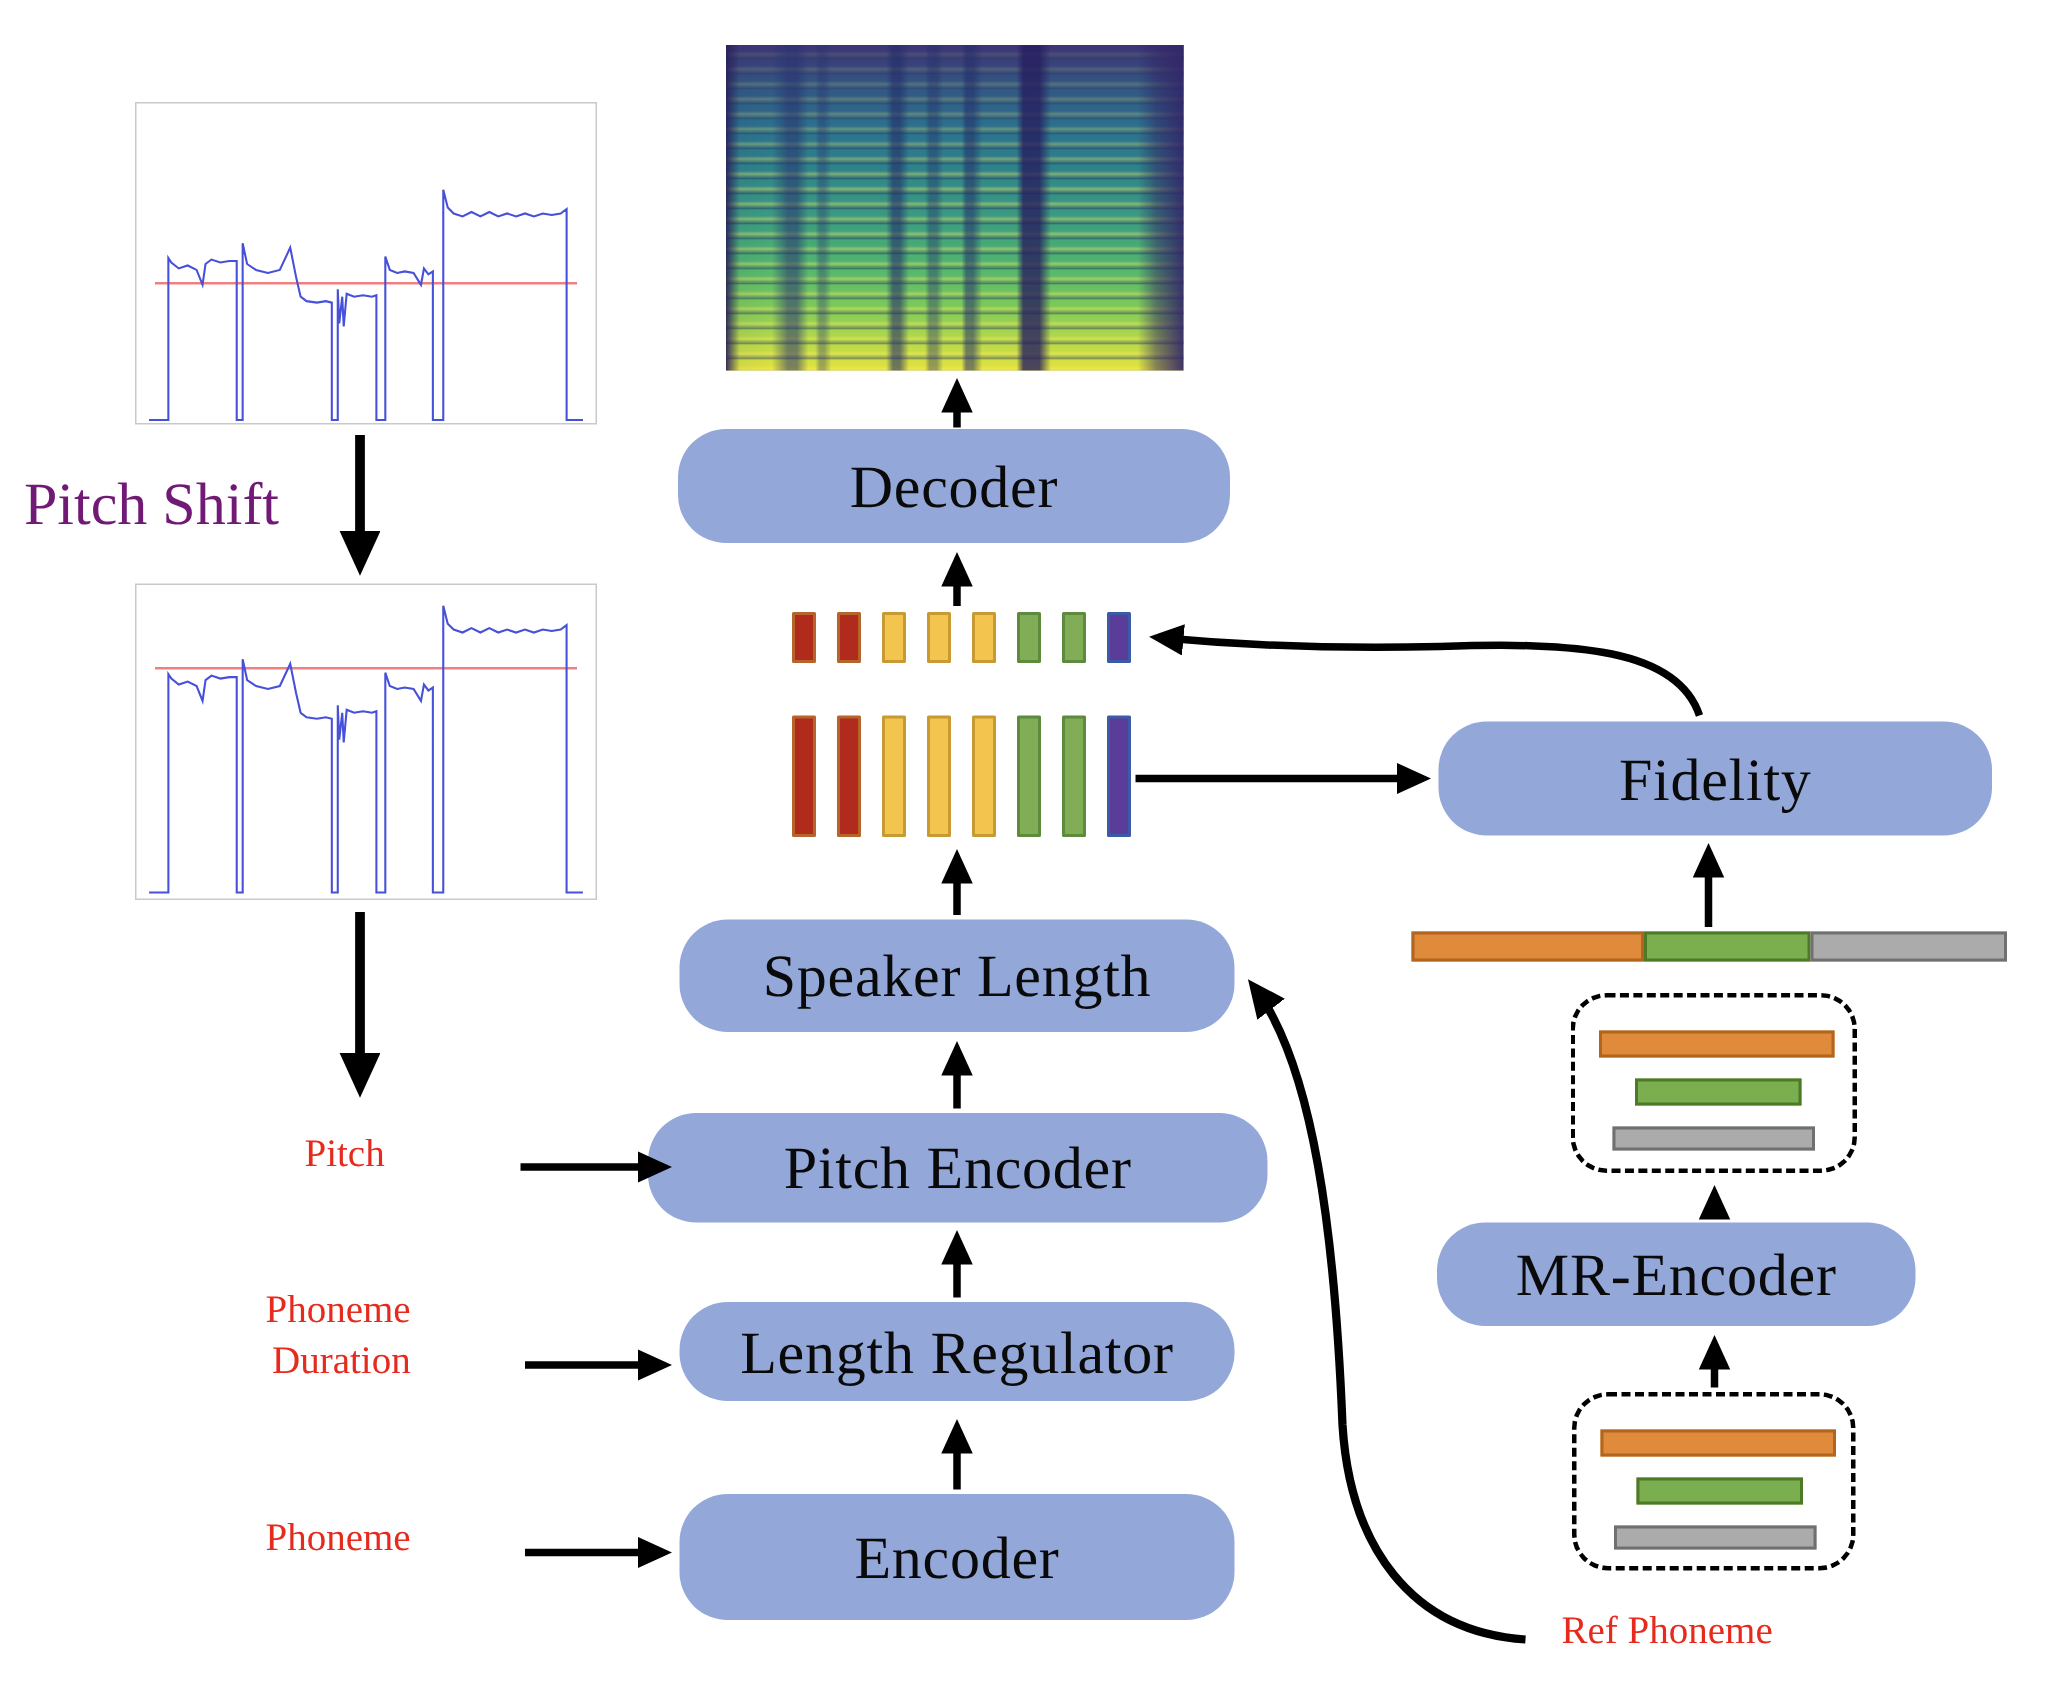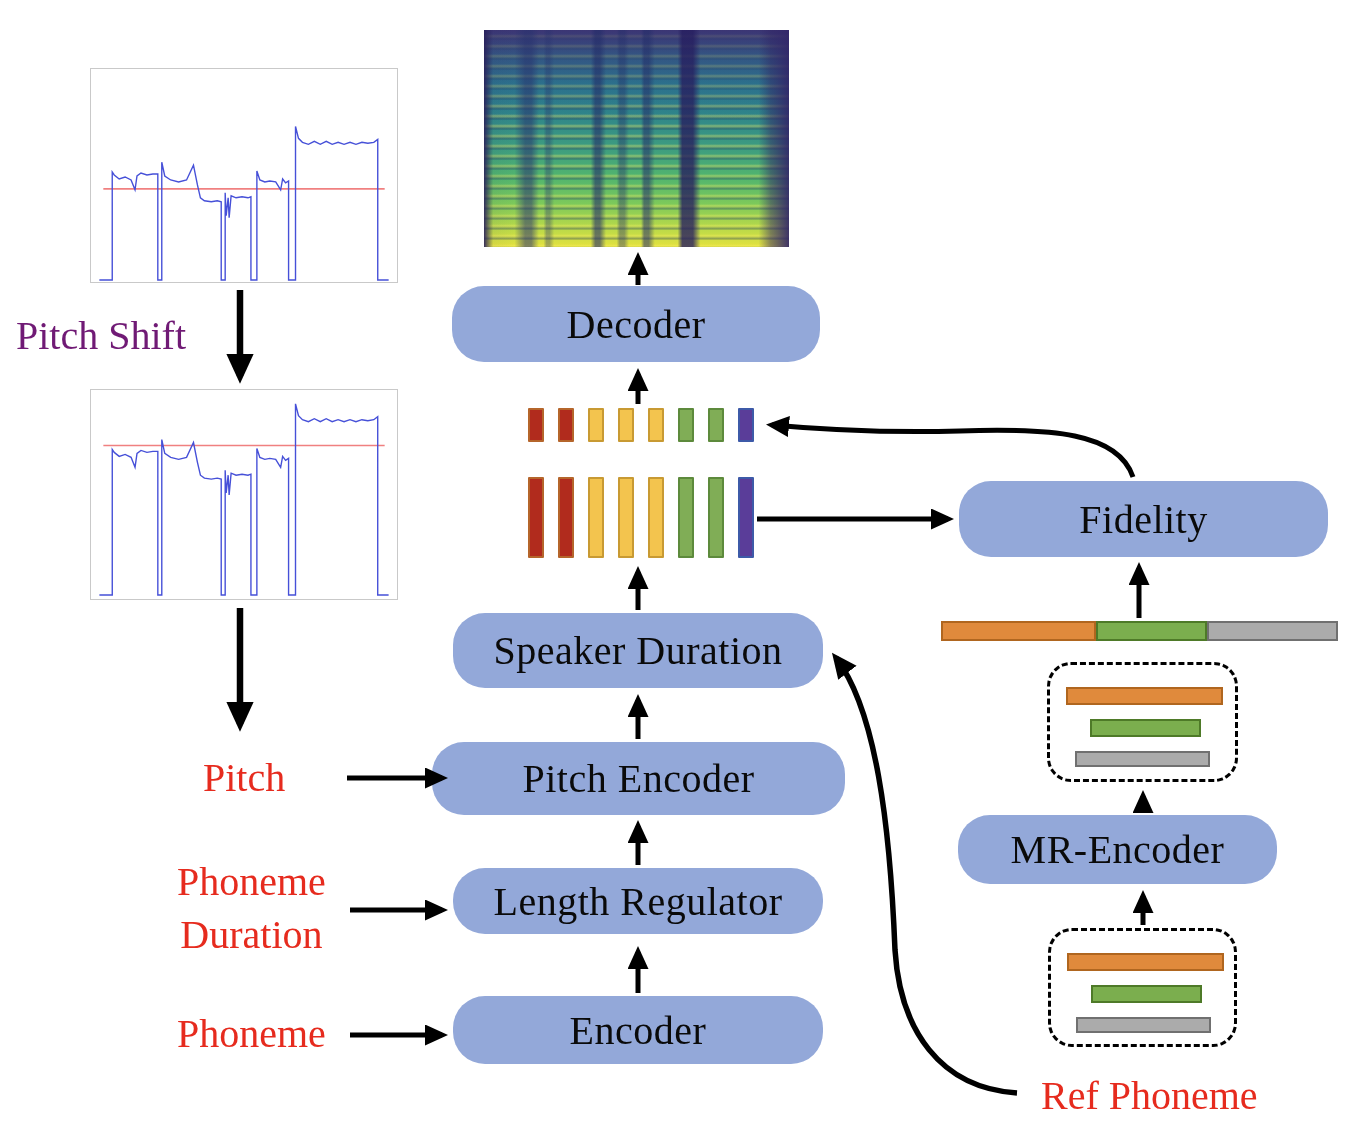--- a/index.html
+++ b/index.html
@@ -6,21 +6,21 @@
   #canvas{
     position:relative;width:1372px;height:1132px;background:#ffffff;
     font-family:"Liberation Serif","DejaVu Serif",serif;overflow:hidden;
   }
   .box{
     position:absolute;background:#93a8d9;border-radius:32px;
     display:flex;align-items:center;justify-content:center;
     font-size:40px;color:#0a0a0a;letter-spacing:0.5px;
   }
   .blabel{position:absolute;color:#701a75;font-size:40px;white-space:nowrap;}
-  .rlabel{position:absolute;color:#e62b1e;font-size:40px;white-space:nowrap;line-height:1.32;text-align:center;}
+  .rlabel{position:absolute;color:#e62b1e;font-size:26px;white-space:nowrap;line-height:1.32;text-align:right;}
   .pplot{position:absolute;background:#fff;border:1px solid #c9c9c9;box-sizing:border-box;}
   .ebar-row{position:absolute;display:flex;gap:14px;}
   .ebar{width:16px;height:100%;border:2px solid;box-sizing:border-box;border-radius:1px;}
   .widebar{position:absolute;display:flex;}
   .wseg{height:100%;border:2px solid;box-sizing:border-box;}
   .dashedbox{position:absolute;border:3px dashed #000;border-radius:24px;box-sizing:border-box;background:#fff;}
   .stackbar{position:absolute;border:2px solid;box-sizing:border-box;}
   #arrows{position:absolute;left:0;top:0;pointer-events:none;}
   #spectrogram{
     position:absolute;left:484px;top:30px;width:305px;height:217px;
@@ -62,24 +62,24 @@
   </div>
 
   <div class="blabel" style="left:16px;top:312px">Pitch Shift</div>
   <div class="rlabel" style="left:203px;top:752px">Pitch</div>
   <div class="rlabel" style="left:177px;top:856px;white-space:pre-line">Phoneme
 Duration</div>
   <div class="rlabel" style="left:177px;top:1008px">Phoneme</div>
   <div class="rlabel" style="left:1041px;top:1070px">Ref Phoneme</div>
 
   <div class="box" style="left:452px;top:286px;width:368px;height:76px">Decoder</div>
-  <div class="box" style="left:453px;top:613px;width:370px;height:75px">Speaker Duration</div>
+  <div class="box" style="left:453px;top:613px;width:370px;height:75px">Speaker Length</div>
   <div class="box" style="left:432px;top:742px;width:413px;height:73px">Pitch Encoder</div>
   <div class="box" style="left:453px;top:868px;width:370px;height:66px">Length Regulator</div>
-  <div class="box" style="left:453px;top:996px;width:370px;height:68px">Encoder</div>
+  <div class="box" style="left:453px;top:996px;width:370px;height:84px">Encoder</div>
   <div class="box" style="left:959px;top:481px;width:369px;height:76px">Fidelity</div>
   <div class="box" style="left:958px;top:815px;width:319px;height:69px">MR-Encoder</div>
 
   <div class="ebar-row" id="row-short" style="left: 528px; top: 408px; height: 34px;">
       <div class="ebar" style="width: 16px; background: rgb(177, 43, 29); border-color: rgb(181, 101, 43);"></div>
       <div class="ebar" style="width: 16px; background: rgb(177, 43, 29); border-color: rgb(181, 101, 43);"></div>
       <div class="ebar" style="width: 16px; background: rgb(243, 196, 78); border-color: rgb(200, 154, 51);"></div>
       <div class="ebar" style="width: 16px; background: rgb(243, 196, 78); border-color: rgb(200, 154, 51);"></div>
       <div class="ebar" style="width: 16px; background: rgb(243, 196, 78); border-color: rgb(200, 154, 51);"></div>
       <div class="ebar" style="width: 16px; background: rgb(128, 173, 86); border-color: rgb(93, 138, 60);"></div>

